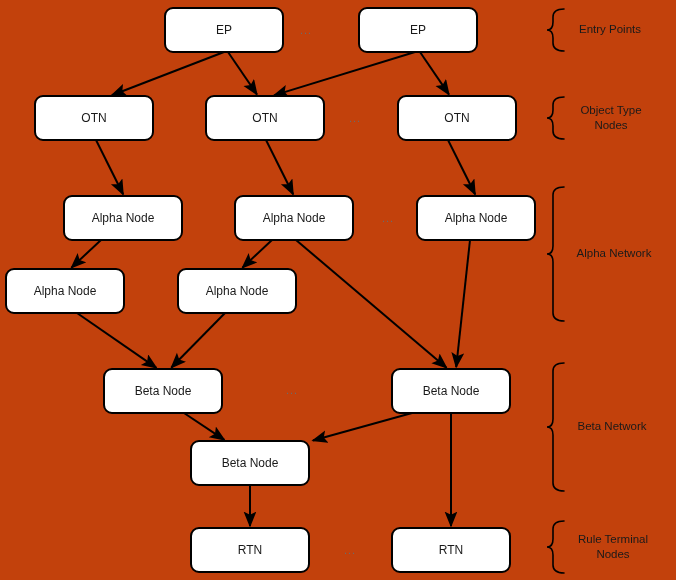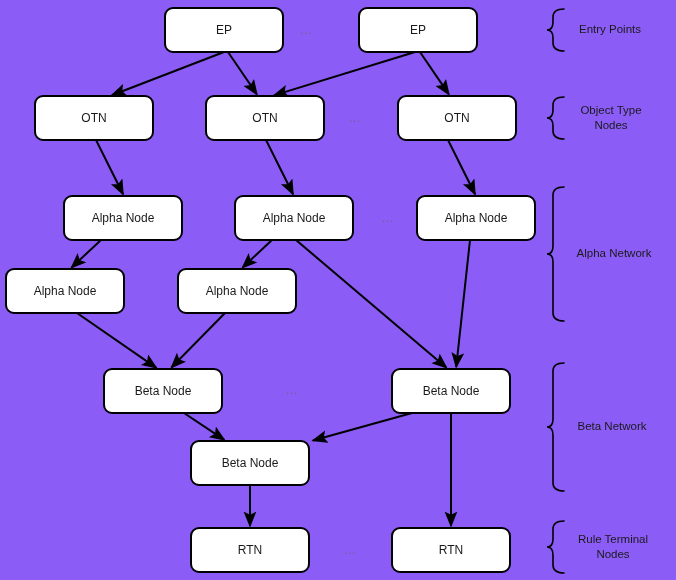--- a/index.html
+++ b/index.html
@@ -7,21 +7,21 @@
     padding: 0;
     background: #ffffff;
   }
   body {
     font-family: "Liberation Sans", sans-serif;
   }
   #canvas {
     position: relative;
     width: 676px;
     height: 580px;
-    background: #8b5cf6;
+    background: #c2410c;
     overflow: hidden;
   }
   #diagram-svg {
     position: absolute;
     left: 0;
     top: 0;
     width: 676px;
     height: 580px;
   }
   .node-rect {

